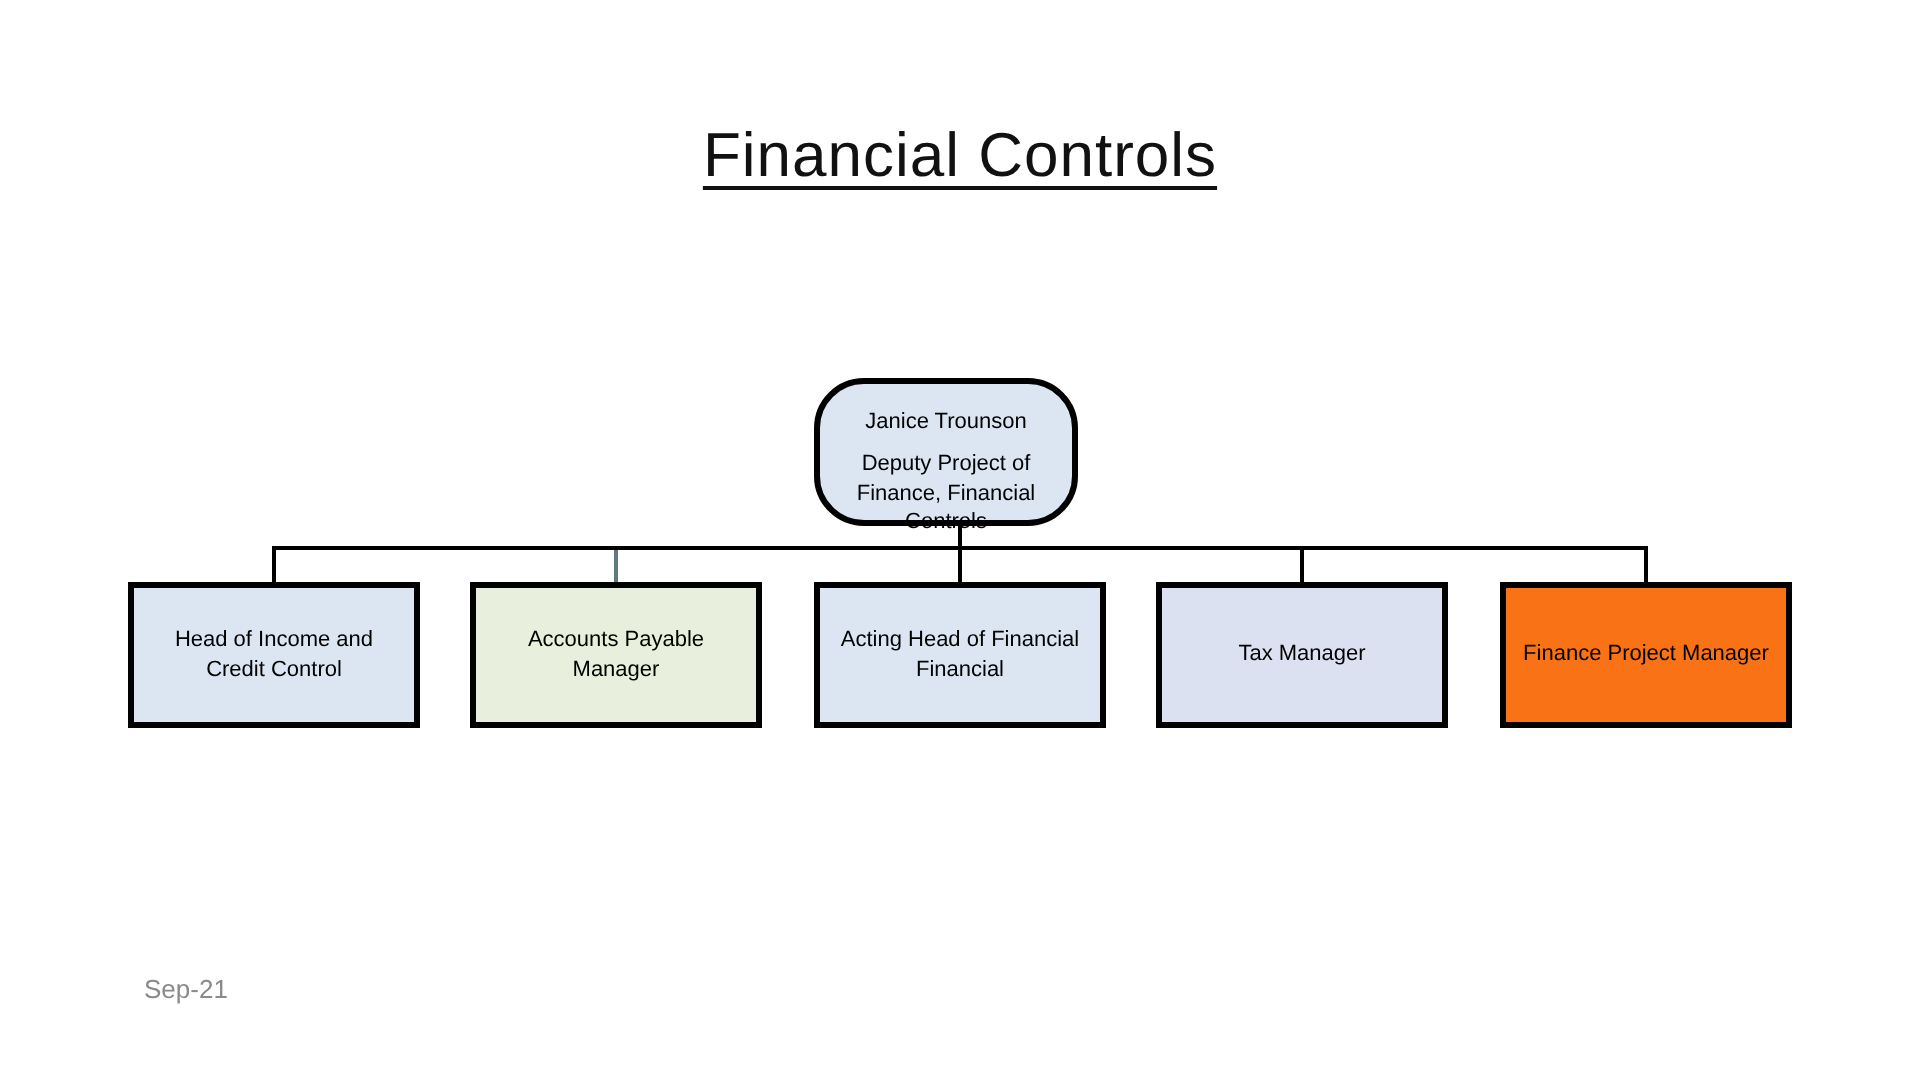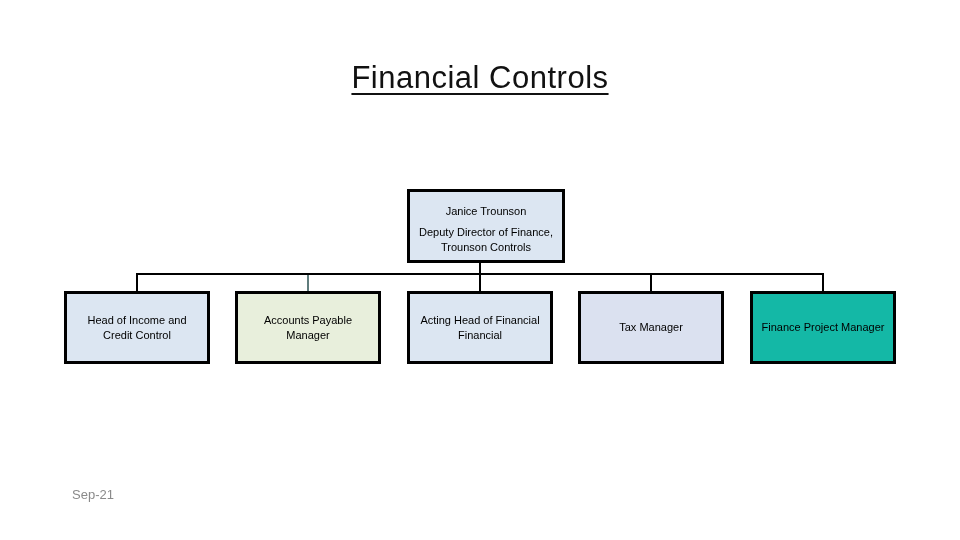--- a/index.html
+++ b/index.html
@@ -34,24 +34,25 @@
     align-items: center;
     justify-content: center;
     text-align: center;
     font-size: 11px;
     line-height: 1.3;
     padding: 4px 6px;
   }
   .root-node {
     left: 407px;
     top: 189px;
-    width: 158px;
+    width: 132px;
     height: 74px;
     display: block;
     padding-top: 12px;
+    border-radius: 25px;
   }
   .root-name { margin-bottom: 7px; }
   .child-node { top: 291px; width: 146px; height: 73px; }
   .child-1 { left: 64px; }
   .child-2 { left: 235px; }
   .child-3 { left: 407px; }
   .child-4 { left: 578px; }
   .child-5 { left: 750px; }
   .connector { position: absolute; background: #000000; }
   .conn-root-drop { left: 479px; top: 262px; width: 2px; height: 12px; }
@@ -72,21 +73,21 @@
 </style>
 </head>
 <body>
 
 <div class="slide">
 
   <div class="slide-title">Financial Controls</div>
 
   <div class="node root-node" style="background-color: rgb(220, 230, 242);">
     <div class="root-name">Janice Trounson</div>
-    <div class="root-title">Deputy Director of Finance, Trounson Controls</div>
+    <div class="root-title">Deputy Project of Finance, Financial Controls</div>
   </div>
 
   <div class="connector conn-root-drop" style="background-color: rgb(0, 0, 0);"></div>
   <div class="connector conn-horizontal" style="background-color: rgb(0, 0, 0);"></div>
   <div class="connector conn-stub stub-1" style="background-color: rgb(0, 0, 0);"></div>
   <div class="connector conn-stub stub-2" style="background-color: rgb(95, 124, 124);"></div>
   <div class="connector conn-stub stub-3" style="background-color: rgb(0, 0, 0);"></div>
   <div class="connector conn-stub stub-4" style="background-color: rgb(0, 0, 0);"></div>
   <div class="connector conn-stub stub-5" style="background-color: rgb(0, 0, 0);"></div>
 
@@ -99,19 +100,19 @@
   </div>
 
   <div class="node child-node child-3" style="background-color: rgb(220, 230, 242);">
     <span>Acting Head of Financial Financial</span>
   </div>
 
   <div class="node child-node child-4" style="background-color: rgb(219, 225, 240); justify-content: center;">
     <span>Tax Manager</span>
   </div>
 
-  <div class="node child-node child-5" style="background-color: #14b8a6;">
+  <div class="node child-node child-5" style="background-color: #f97316;">
     <span>Finance Project Manager</span>
   </div>
 
   <div class="footer-date">Sep-21</div>
 
 </div>
 
 </body></html>

